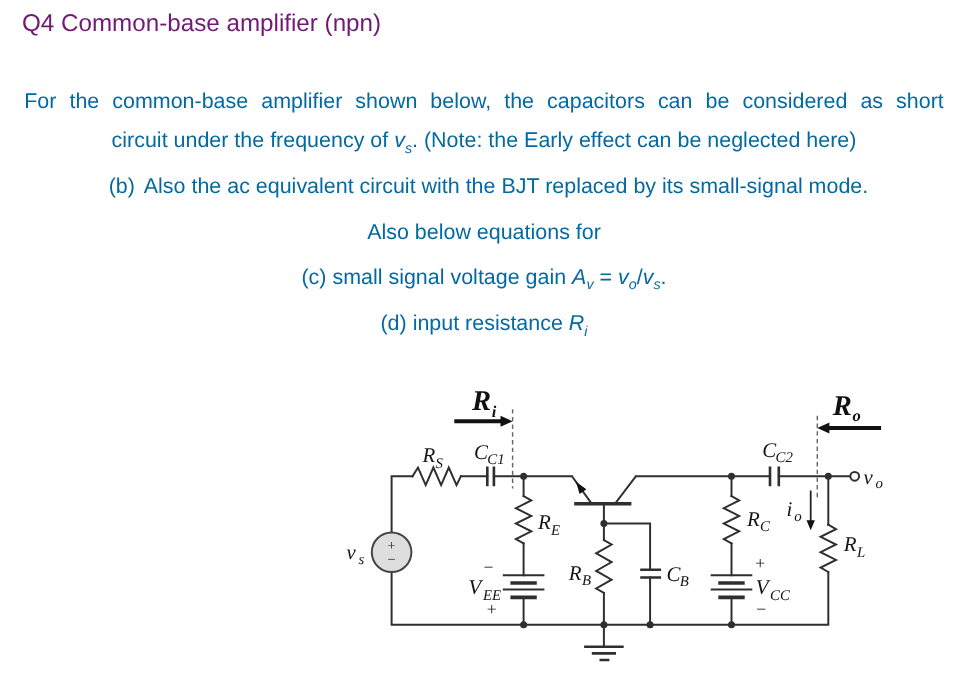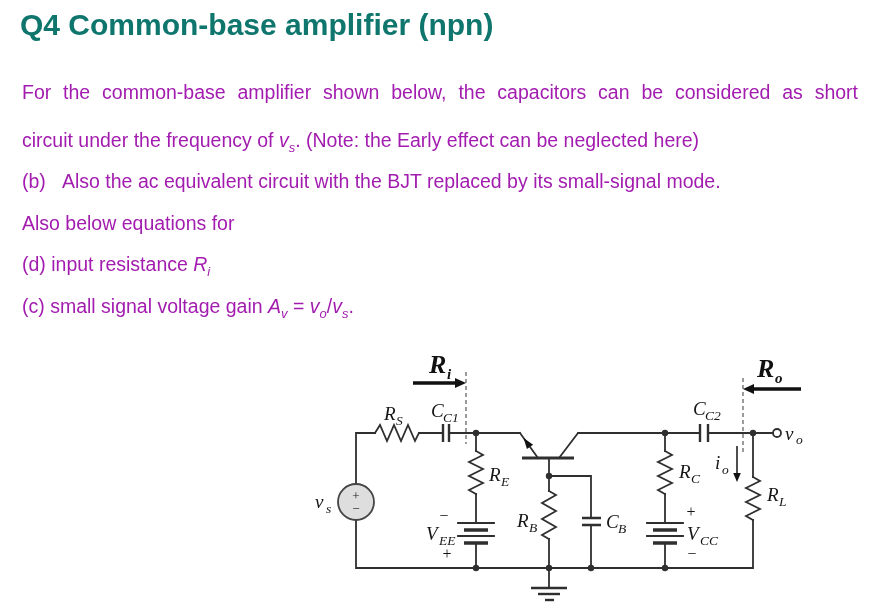--- a/index.html
+++ b/index.html
@@ -1,21 +1,21 @@
 <!DOCTYPE html>
 <html><head>
 <meta charset="utf-8">
 <style>
   html,body{margin:0;padding:0;background:#fff;}
   .page{position:relative;width:879px;height:612px;background:#ffffff;overflow:hidden;
         font-family:"Liberation Sans",sans-serif;color:#1e1e1e;}
-  .title{position:absolute;left:20px;top:8px;font-size:30px;font-weight:bold;color:#0f766e;
+  .title{position:absolute;left:20px;top:8px;font-size:22px;font-weight:normal;color:#701a75;
          letter-spacing:0px;}
-  .textblock{position:absolute;left:22px;top:72px;width:836px;font-size:19.5px;color:#a21caf;}
-  .tline{height:41.5px;line-height:52px;white-space:nowrap;}
+  .textblock{position:absolute;left:22px;top:72px;width:836px;font-size:19.5px;color:#0369a1;}
+  .tline{height:41.5px;line-height:29px;white-space:nowrap;text-align:center;}
   .tline.justify{text-align:justify;text-align-last:justify;white-space:normal;height:41.5px;
                  line-height:41.5px;overflow:hidden;}
   .iv{font-style:italic;}
   .sub{font-size:13px;position:relative;top:5px;font-style:italic;}
   .item-label{display:inline-block;width:40px;}
   
   .circuit{position:absolute;left:280px;top:350px;width:599px;height:262px;}
   .w{stroke:#2f2f2f;stroke-width:1.8;fill:none;stroke-linecap:square;}
   .wthick{stroke:#2f2f2f;stroke-width:3.4;fill:none;stroke-linecap:butt;}
   .cap{stroke:#2f2f2f;stroke-width:2.4;fill:none;stroke-linecap:butt;}
@@ -37,22 +37,22 @@
 
 <div class="page">
 
   <div class="title">Q4 Common-base amplifier (npn)</div>
 
   <div class="textblock">
     <div class="tline justify">For the common-base amplifier shown below, the capacitors can be considered as short</div>
     <div class="tline"><span>circuit under the frequency of </span><span class="iv">v</span><span class="sub">s</span><span>. (Note: the Early effect can be neglected here)</span></div>
     <div class="tline"><span class="item-label">(b)</span><span>Also the ac equivalent circuit with the BJT replaced by its small-signal mode.</span></div>
     <div class="tline">Also below equations for</div>
+    <div class="tline"><span>(c) small signal voltage gain </span><span class="iv">A</span><span class="sub">v</span><span> = </span><span class="iv">v</span><span class="sub">o</span><span>/</span><span class="iv">v</span><span class="sub">s</span><span>.</span></div>
     <div class="tline"><span>(d) input resistance </span><span class="iv">R</span><span class="sub">i</span></div>
-    <div class="tline"><span>(c) small signal voltage gain </span><span class="iv">A</span><span class="sub">v</span><span> = </span><span class="iv">v</span><span class="sub">o</span><span>/</span><span class="iv">v</span><span class="sub">s</span><span>.</span></div>
   </div>
 
   <svg class="circuit" viewBox="280 350 599 262">
 
     <path class="w" d="
       M356,484 L356,433 L375,433
       M419,433 L443,433
       M449,433 L520,433
       M520,433 L538,458
       M559,458 L578,433

